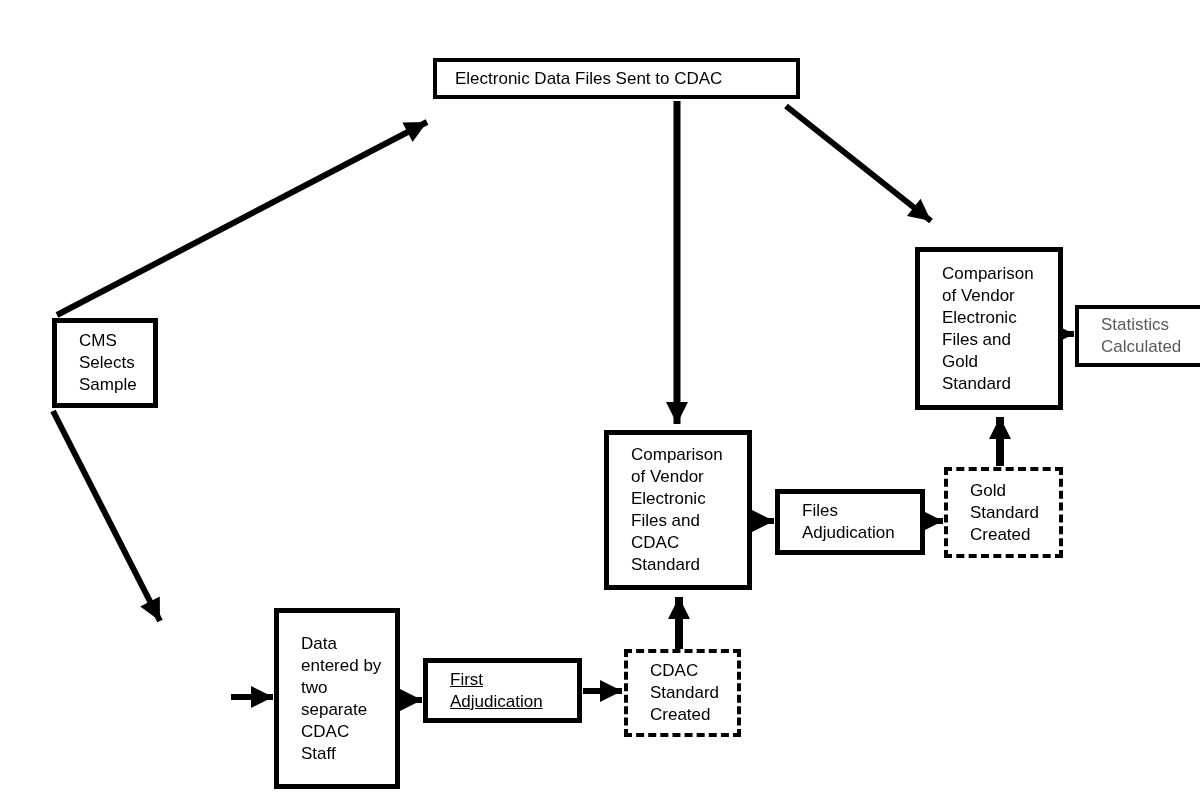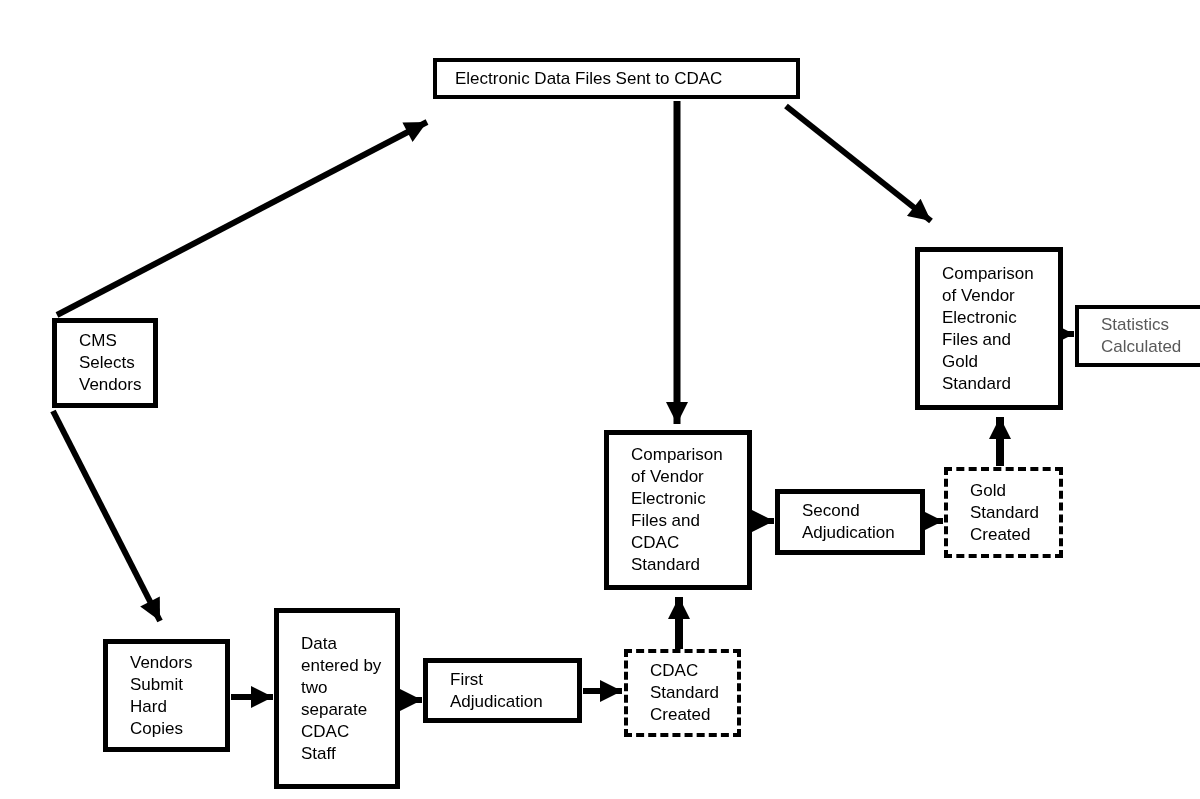--- a/index.html
+++ b/index.html
@@ -27,21 +27,21 @@
     padding-right: 4px;
     font-size: 17px;
     line-height: 22px;
     color: #000000;
   }
   .node .lbl { white-space: pre-line; }
   #n-electronic { left:433px; top:58px;  width:367px; height:41px; border-width:4px; padding-left:18px; }
   #n-cms        { left:52px;  top:318px; width:106px; height:90px; }
   #n-vendors    { left:103px; top:639px; width:127px; height:113px; }
   #n-data       { left:274px; top:608px; width:126px; height:181px; }
-  #n-first      { left:423px; top:658px; width:159px; height:65px; }
+  #n-first      { left:423px; top:658px; width:159px; height:65px;text-decoration:underline; }
   #n-cdacstd    { left:624px; top:649px; width:117px; height:88px; border-width:4px; border-style:dashed; }
   #n-compcdac   { left:604px; top:430px; width:148px; height:160px; }
   #n-second     { left:775px; top:489px; width:150px; height:66px; }
   #n-goldstd    { left:944px; top:467px; width:119px; height:91px; border-width:4px; border-style:dashed; }
   #n-compgold   { left:915px; top:247px; width:148px; height:163px; }
   #n-stats      { left:1075px; top:305px; width:140px; height:62px; border-width:4px; color:#595959; }
 </style>
 </head>
 <body>
 
@@ -67,29 +67,23 @@
     <line x1="1062" y1="334" x2="1074" y2="334" stroke="#000" stroke-width="6" marker-end="url(#ah)"></line>
   </svg>
 
   <div class="node" id="n-electronic">
     <span class="lbl">Electronic Data Files Sent to CDAC</span>
   </div>
 
   <div class="node" id="n-cms">
     <span class="lbl">CMS
 Selects
-Vendors</span>
+Sample</span>
   </div>
 
-  <div class="node" id="n-vendors">
-    <span class="lbl">Vendors
-Submit
-Hard
-Copies</span>
-  </div>
 
   <div class="node" id="n-data">
     <span class="lbl">Data
 entered by
 two
 separate
 CDAC
 Staff</span>
   </div>
 
@@ -107,21 +101,21 @@
   <div class="node" id="n-compcdac">
     <span class="lbl">Comparison
 of Vendor
 Electronic
 Files and
 CDAC
 Standard</span>
   </div>
 
   <div class="node" id="n-second">
-    <span class="lbl">Second
+    <span class="lbl">Files
 Adjudication</span>
   </div>
 
   <div class="node" id="n-goldstd">
     <span class="lbl">Gold
 Standard
 Created</span>
   </div>
 
   <div class="node" id="n-compgold">

